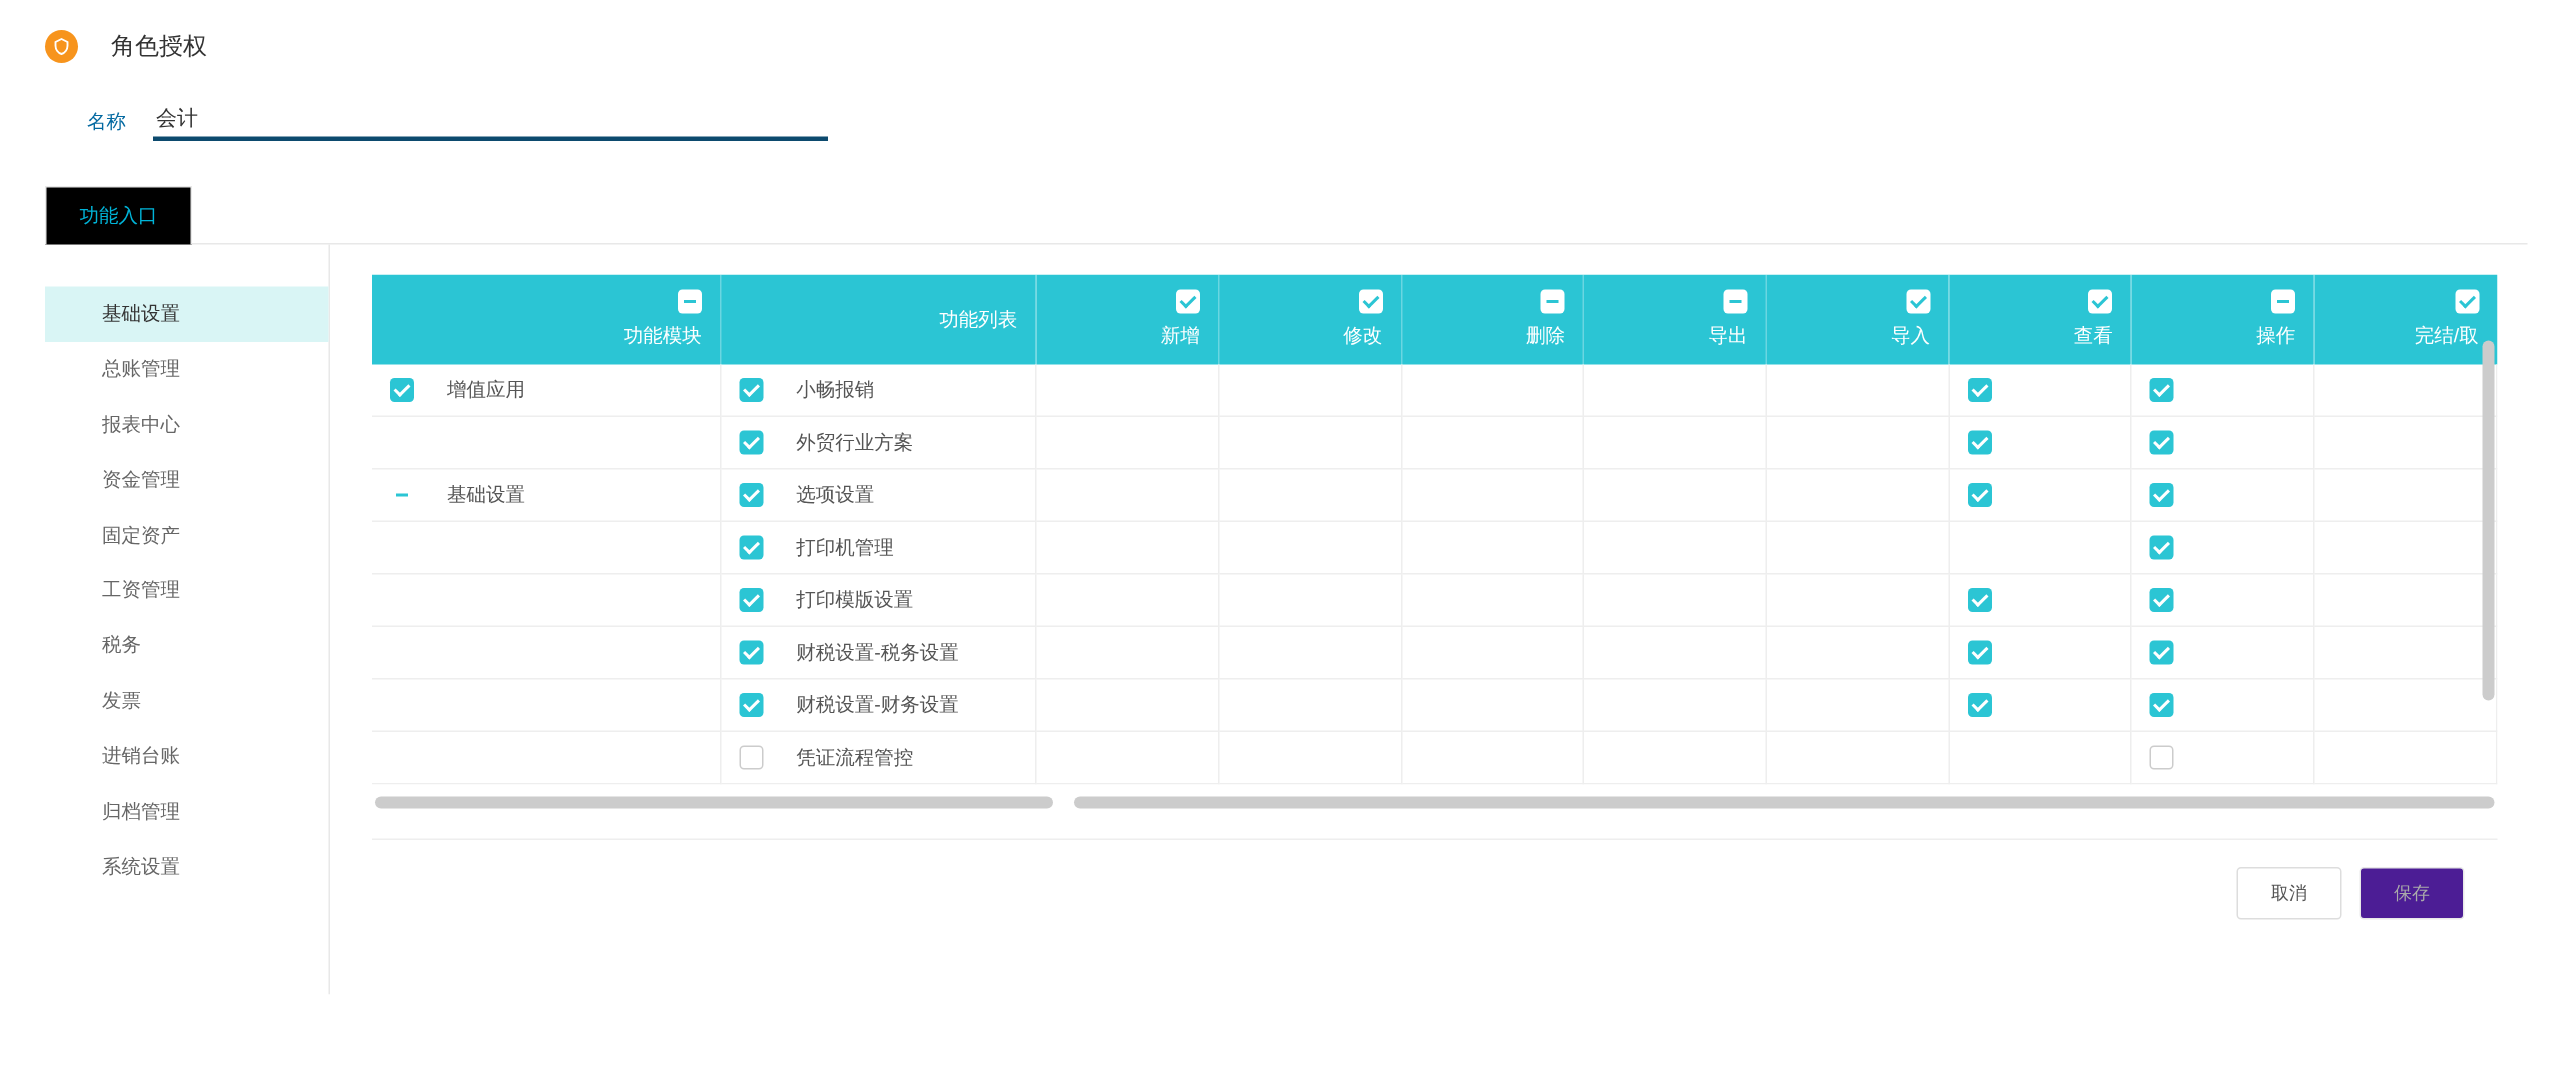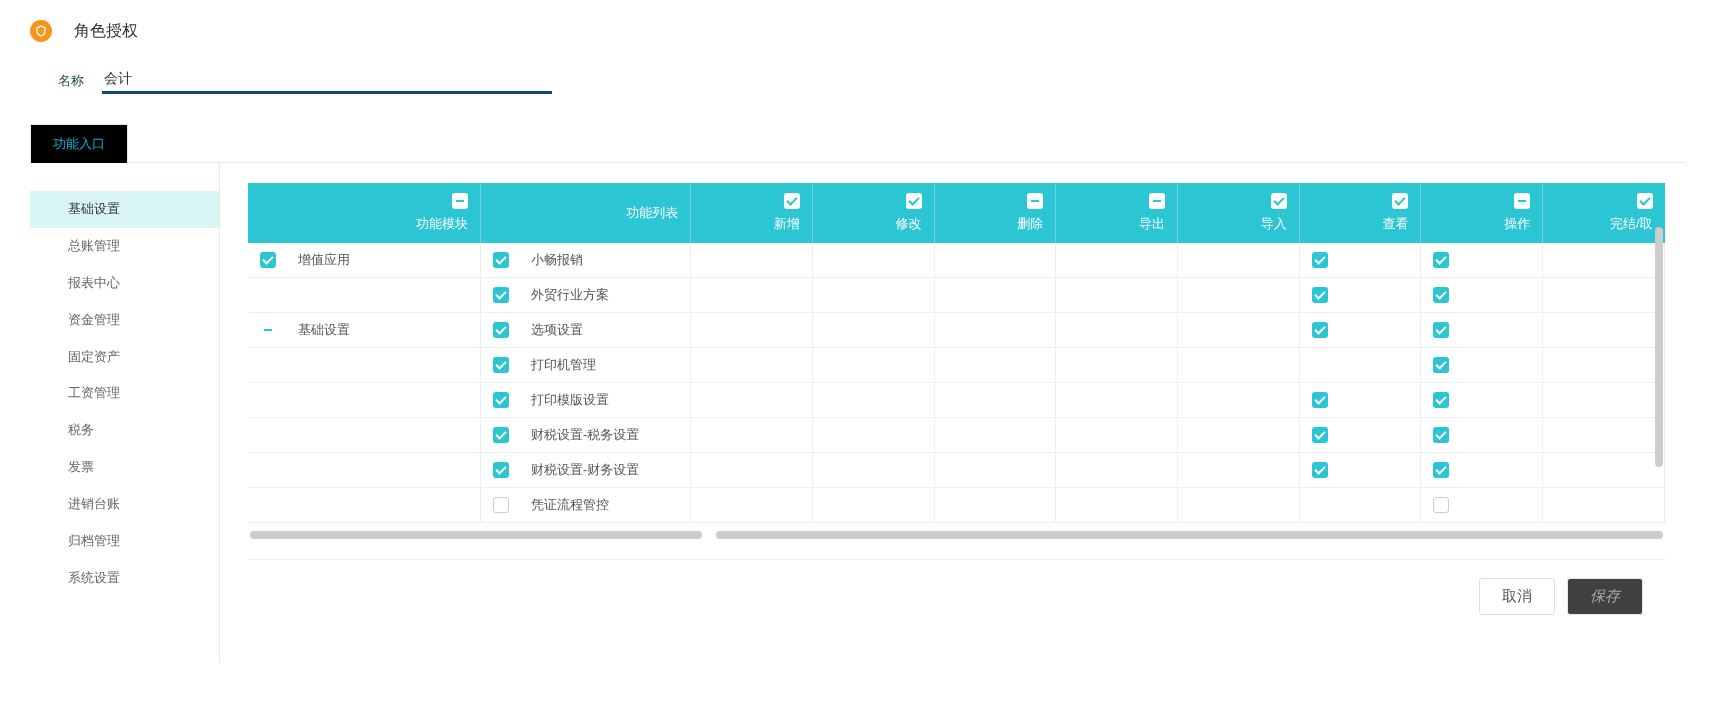--- a/index.html
+++ b/index.html
@@ -37,21 +37,21 @@
     font-size: 13px;
     color: #bbb;
   }
   .name-row {
     display: flex;
     align-items: center;
     gap: 18px;
     margin-bottom: 30px;
     margin-left: 28px;
   }
-  .name-label { color: #14532d; font-size: 13px; }
+  .name-label { color: #0369a1; font-size: 13px; }
   .name-input {
     border: none;
     border-bottom: 3px solid #0c4a6e;
     padding: 4px 2px;
     font-size: 14px;
     width: 450px;
     color: #333;
     outline: none;
   }
   .tabs {
@@ -176,31 +176,30 @@
     border-top: 1px solid #eee;
     padding: 18px 22px;
     display: flex;
     justify-content: flex-end;
     gap: 12px;
     background: #fff;
   }
   .btn {
     padding: 8px 22px;
     border-radius: 3px;
-    font-size: 15px;
+    font-size: 12px;
     cursor: pointer;
     border: 1px solid #ddd;
     background: #fff;
     color: #555;
   }
   .btn-primary {
-    background: #404040;
+    background: #4c1d95;
     color: #aaa;
     border-color: #e8e8e8;
-    font-style: italic;
   }
   .hscroll-mock {
     display: flex;
     gap: 14px;
     margin-top: 8px;
     padding: 0 2px;
     height: 8px;
   }
   .hscroll-mock .bar {
     flex: 1;

